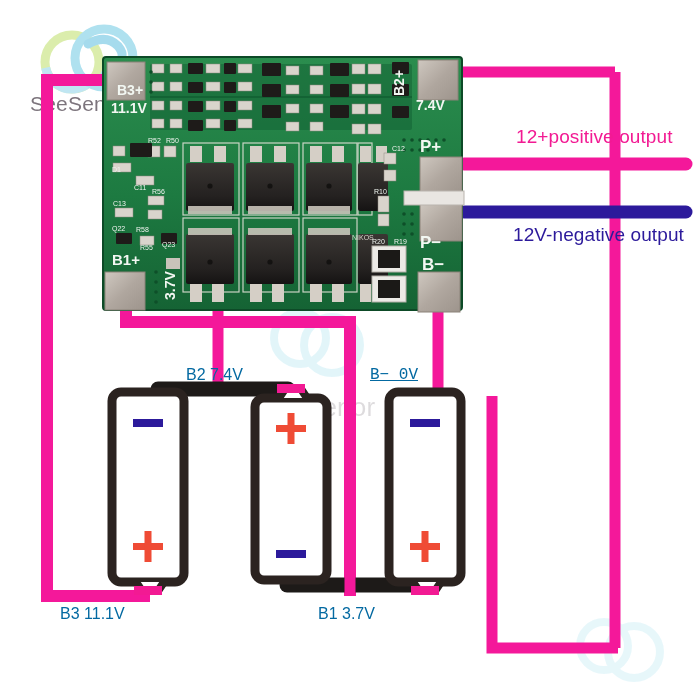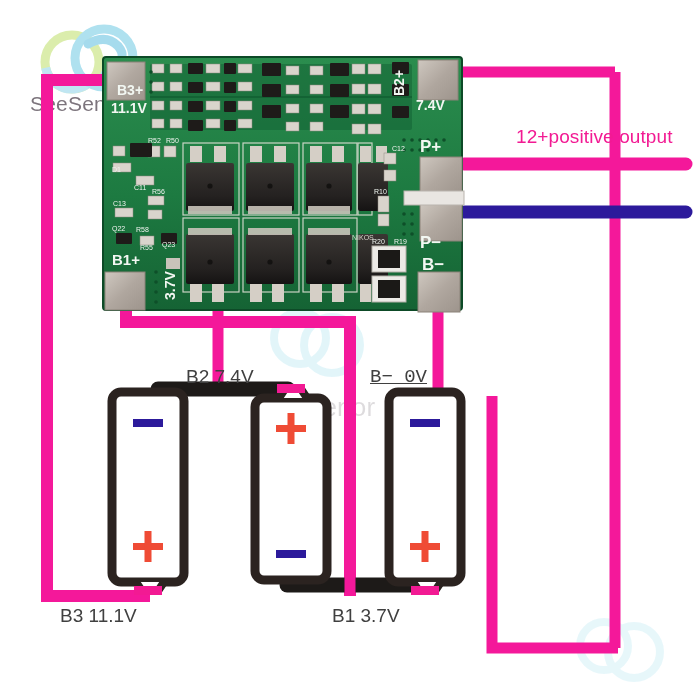--- a/index.html
+++ b/index.html
@@ -4,21 +4,21 @@
 <title>BMS Wiring Diagram</title>
 <style>
   html,body{margin:0;padding:0;background:#ffffff;}
   body{width:700px;height:700px;overflow:hidden;
        font-family:"Liberation Sans","DejaVu Sans",sans-serif;}
   #stage{position:relative;width:700px;height:700px;background:#fff;}
   svg.layer{position:absolute;left:0;top:0;width:700px;height:700px;}
   .lbl{position:absolute;white-space:nowrap;font-weight:400;}
   .out-pos{color:#F21A93;font-size:19px;letter-spacing:.1px;}
   .out-neg{color:#2C1A9B;font-size:19px;letter-spacing:.1px;}
-  .batlab{color:#404040;font-size:19px;font-weight:500;}
+  .batlab{color:#0369a1;font-size:16px;font-weight:500;}
   .wm-text{position:absolute;color:#4a3f4a;opacity:.72;font-size:21px;
            font-weight:500;letter-spacing:.2px;}
 </style>
 </head>
 <body>
 
 <div id="stage">
 
   <svg class="layer" viewBox="0 0 700 700">
     <g opacity="0.55">
@@ -352,19 +352,20 @@
         <rect x="421.5" y="531" width="7" height="31"></rect>
       </g>
     </g>
 
     <g fill="none" stroke="#F4189A" stroke-width="11">
       <path d="M350,560 L350,596"></path>
     </g>
   </svg>
 
   <div class="lbl out-pos" style="left:516px;top:126px;">12+positive output</div>
+  <div class="lbl out-neg" style="left:513px;top:224px;">12V-negative output</div>
 
   <div class="lbl batlab" style="left:186px;top:366px;">B2 7.4V</div>
   <div class="lbl batlab" style="left:370px;top:366px;font-family:'Liberation Mono',monospace;text-decoration:underline;">B− 0V</div>
   <div class="lbl batlab" style="left:60px;top:605px;">B3 11.1V</div>
-  <div class="lbl batlab" style="left:332px;top:605px;">B1 3.7V</div>
+  <div class="lbl batlab" style="left:318px;top:605px;">B1 3.7V</div>
 
 </div>
 
 </body></html>

